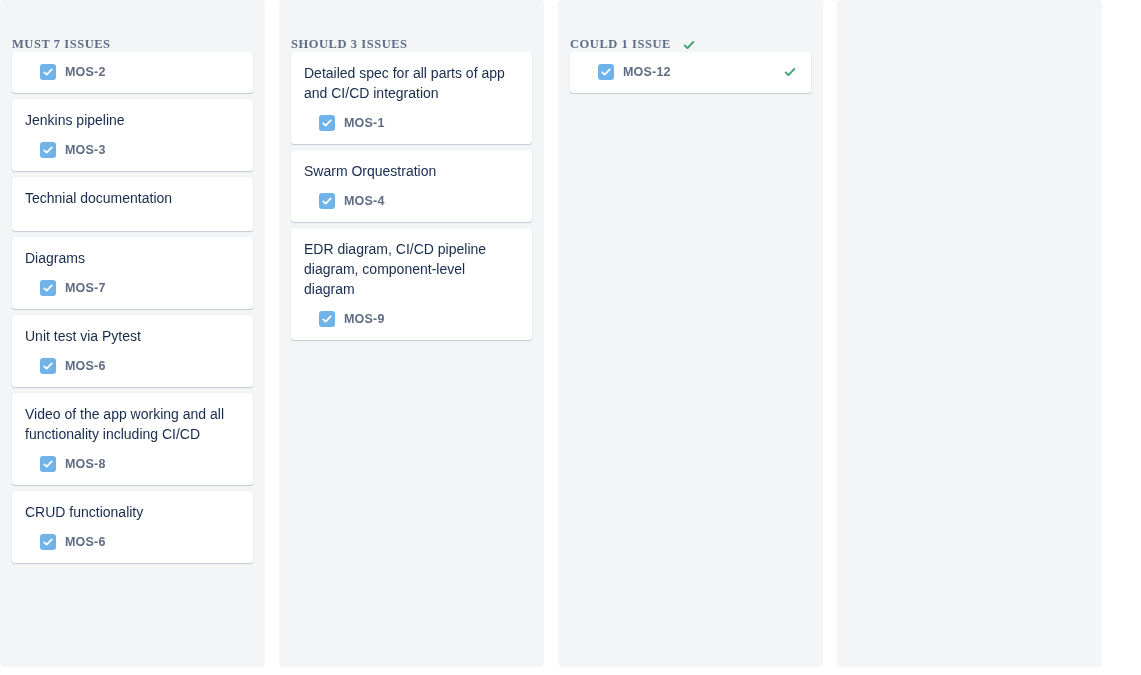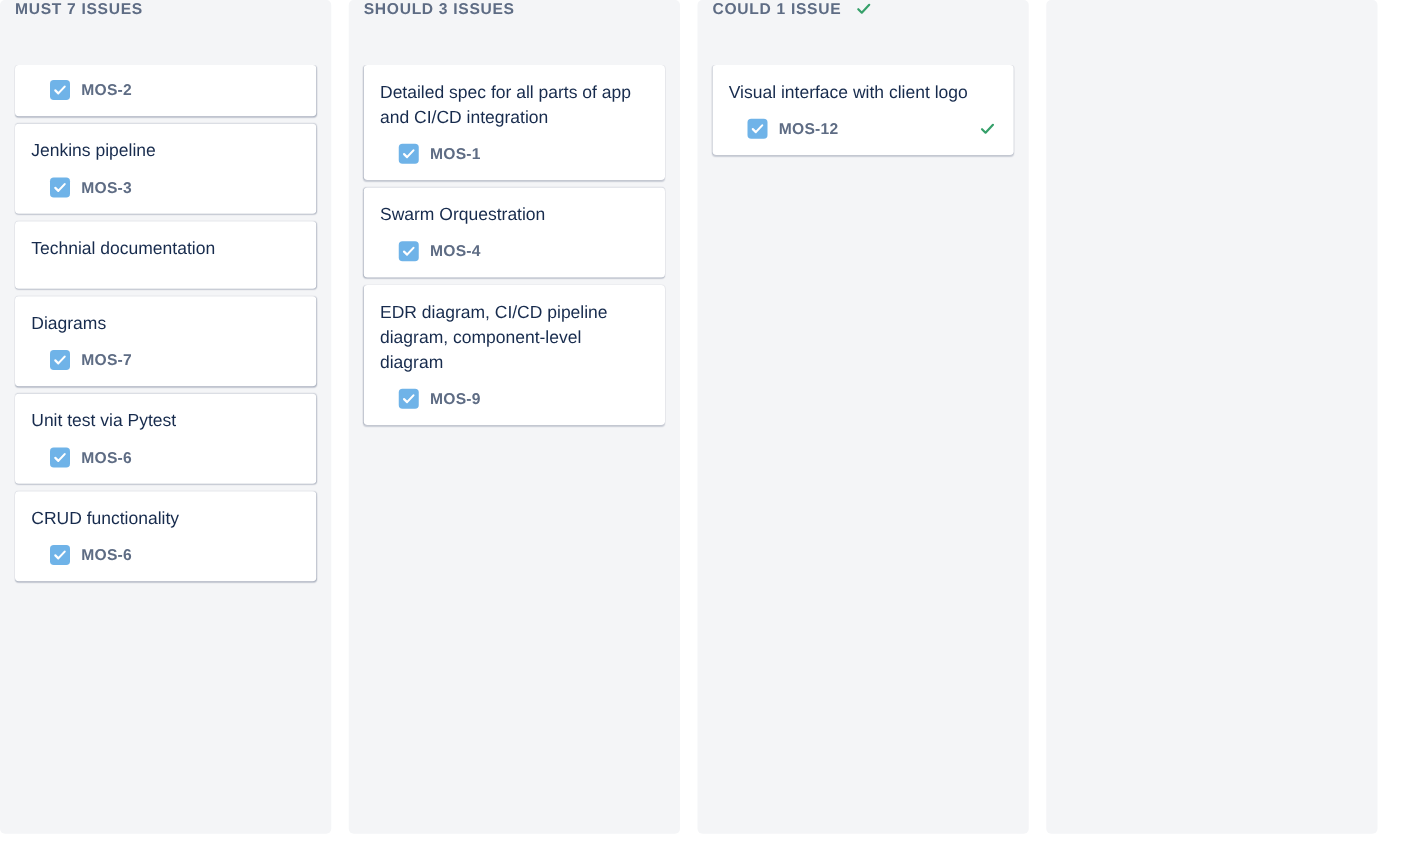--- a/index.html
+++ b/index.html
@@ -33,23 +33,24 @@
     box-sizing: border-box;
     display: flex;
     flex-direction: column;
     overflow: hidden;
   }
 
   .column-header {
     height: 52px;
     min-height: 52px;
     display: flex;
-    align-items: flex-start;
+    align-items: flex-end;
     padding: 0 12px;
     box-sizing: border-box;
+    font-family: Liberation Serif, serif;
   }
 
   .column-title {
     font-size: 12.5px;
     letter-spacing: 0.55px;
     color: #5e6c84;
     font-weight: 600;
     text-transform: uppercase;
     white-space: nowrap;
   }
@@ -176,20 +177,31 @@
           <div class="card-footer">
             <span class="checkbox-icon" style="background: rgb(111, 179, 232);">
               <svg width="12" height="12" viewBox="0 0 16 16">
                 <path d="M3 8.4 L6.2 11.6 L13 4.4" fill="none" stroke="#ffffff" stroke-width="2.3" stroke-linecap="round" stroke-linejoin="round"></path>
               </svg>
             </span>
             <span class="issue-key">MOS-6</span>
           </div>
         </div>
         <div class="card">
+          <div class="card-title">Video of the app working and all functionality including CI/CD</div>
+          <div class="card-footer">
+            <span class="checkbox-icon" style="background: rgb(111, 179, 232);">
+              <svg width="12" height="12" viewBox="0 0 16 16">
+                <path d="M3 8.4 L6.2 11.6 L13 4.4" fill="none" stroke="#ffffff" stroke-width="2.3" stroke-linecap="round" stroke-linejoin="round"></path>
+              </svg>
+            </span>
+            <span class="issue-key">MOS-8</span>
+          </div>
+        </div>
+        <div class="card">
           <div class="card-title">CRUD functionality</div>
           <div class="card-footer">
             <span class="checkbox-icon" style="background: rgb(111, 179, 232);">
               <svg width="12" height="12" viewBox="0 0 16 16">
                 <path d="M3 8.4 L6.2 11.6 L13 4.4" fill="none" stroke="#ffffff" stroke-width="2.3" stroke-linecap="round" stroke-linejoin="round"></path>
               </svg>
             </span>
             <span class="issue-key">MOS-6</span>
           </div>
         </div>
@@ -239,21 +251,20 @@
       <div class="column-header">
         <span class="column-title">COULD 1 ISSUE</span>
         <span class="header-check">
           <svg width="14" height="14" viewBox="0 0 16 16">
             <path d="M3 8.4 L6.2 11.6 L13 4.4" fill="none" stroke="#36a06a" stroke-width="2" stroke-linecap="round" stroke-linejoin="round"></path>
           </svg>
         </span>
       </div>
       <div class="cards">
         <div class="card">
-          <div class="card-title">Visual interface with client logo</div>
           <div class="card-footer">
             <span class="checkbox-icon" style="background: rgb(111, 179, 232);">
               <svg width="12" height="12" viewBox="0 0 16 16">
                 <path d="M3 8.4 L6.2 11.6 L13 4.4" fill="none" stroke="#ffffff" stroke-width="2.3" stroke-linecap="round" stroke-linejoin="round"></path>
               </svg>
             </span>
             <span class="issue-key">MOS-12</span>
             <span class="card-done-check">
               <svg width="14" height="14" viewBox="0 0 16 16">
                 <path d="M3 8.4 L6.2 11.6 L13 4.4" fill="none" stroke="#36a06a" stroke-width="2" stroke-linecap="round" stroke-linejoin="round"></path>

